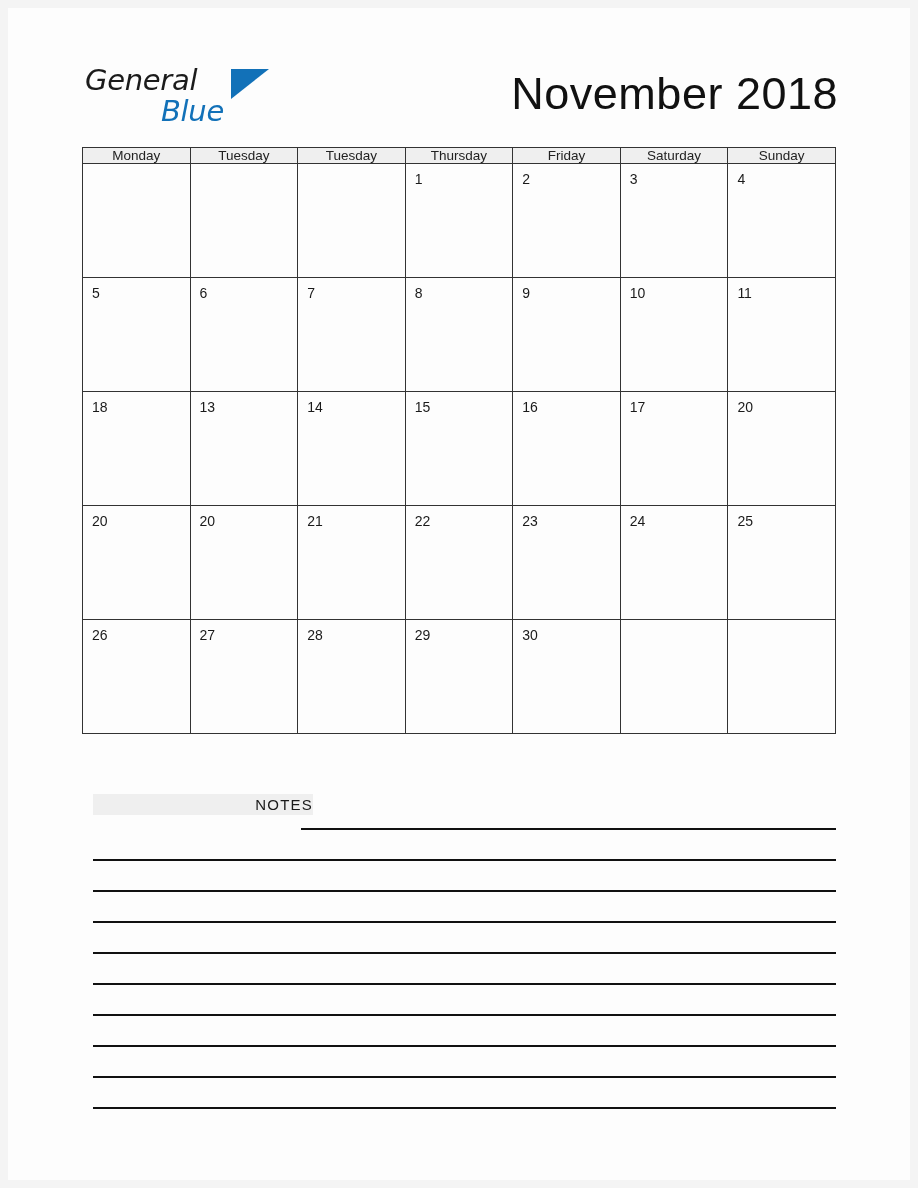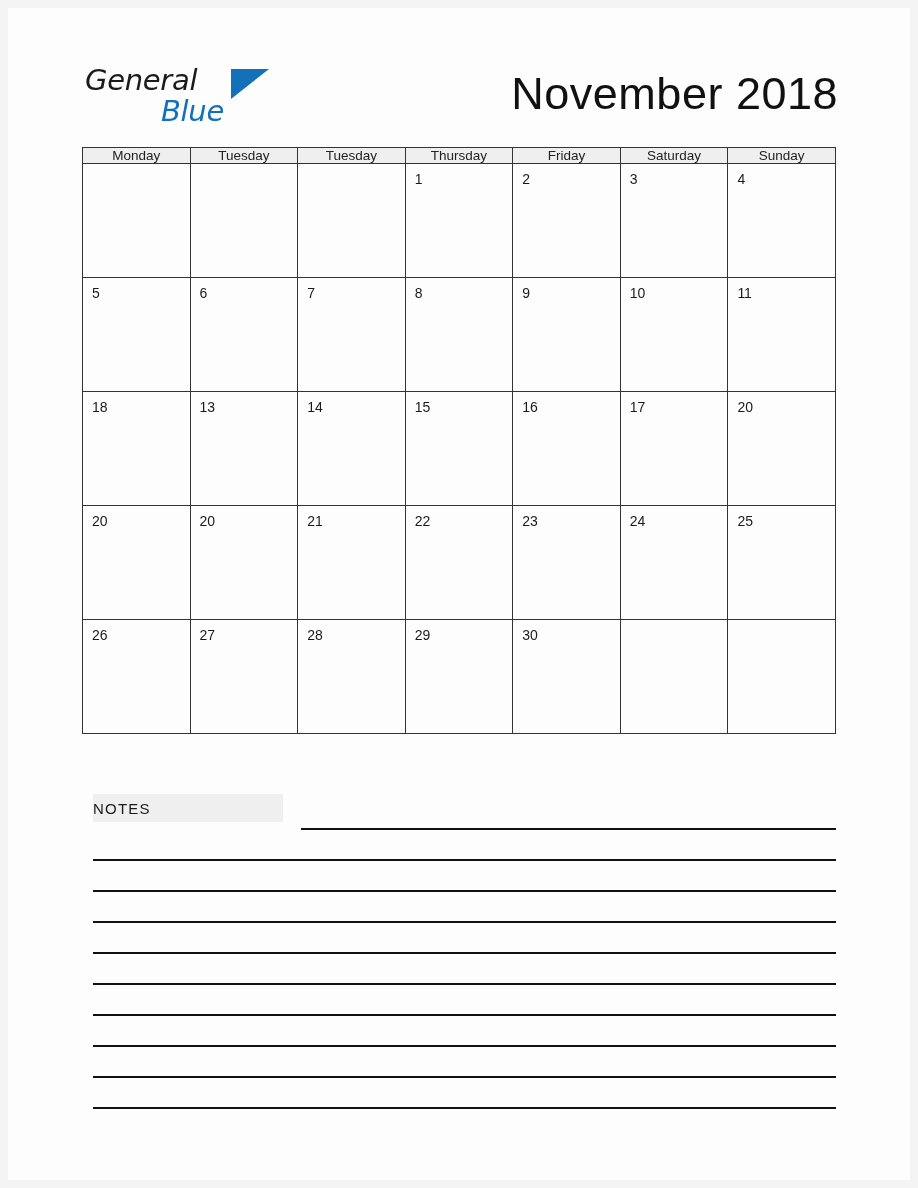--- a/index.html
+++ b/index.html
@@ -133,25 +133,26 @@
     position: absolute;
     left: 74px;
     top: 780px;
     width: 754px;
   }
   .notes-label {
     position: absolute;
     left: 11px;
     top: 6px;
     width: 190px;
-    height: 28px;
+    height: 21px;
     background: #efefef;
     display: flex;
     align-items: center;
-    justify-content: flex-start;
+    justify-content: flex-end;
+    padding-left: 30px;
   }
   .notes-label span {
     font-family: "Liberation Sans", sans-serif;
     font-size: 15px;
     font-weight: 400;
     letter-spacing: 1.2px;
     color: #1a1a1a;
   }
   .note-line {
     position: absolute;

